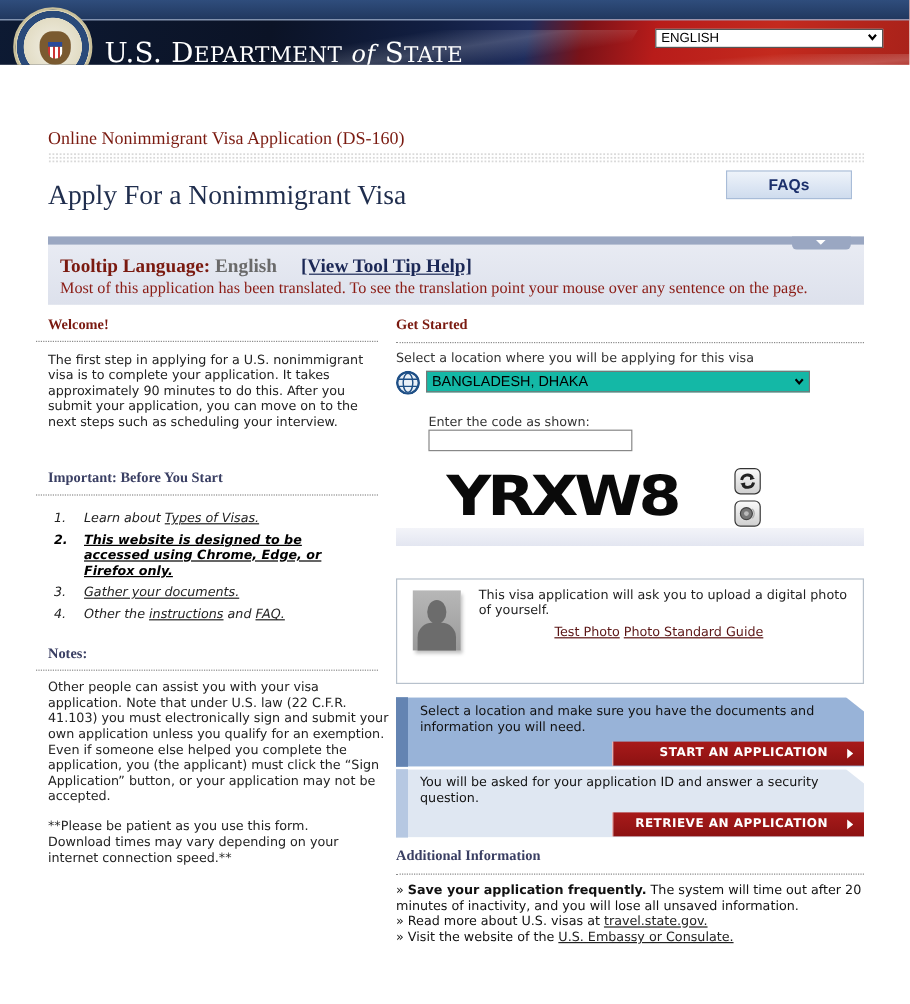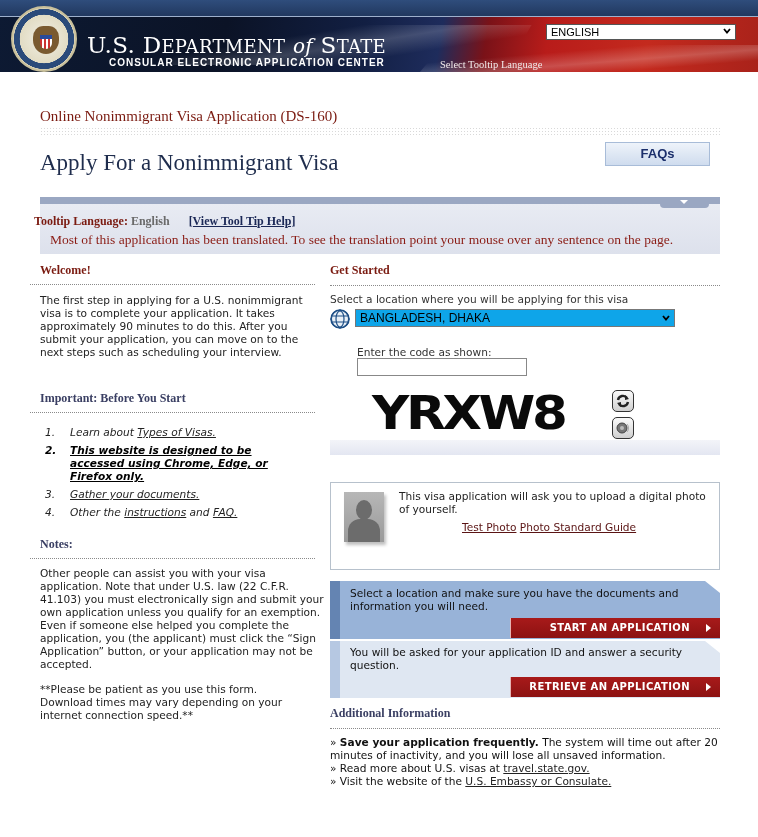--- a/index.html
+++ b/index.html
@@ -5,21 +5,21 @@
   * { box-sizing: border-box; margin: 0; padding: 0; }
   body {
     width: 758px; height: 837px; overflow: hidden;
     background: #ffffff;
     font-family: "DejaVu Sans", sans-serif;
     font-size: 11px; color: #222;
     position: relative;
   }
   
   .banner {
-    position: absolute; left: 0; top: 0; width: 758px; height: 72px;
+    position: absolute; left: 0; top: 0; width: 758px; height: 54px;
     background: linear-gradient(100deg, #0d1a33 0%, #0b1326 30%, #121f43 48%, #1e2c5c 58%, #7a1218 64%, #b81c1a 72%, #c42a1e 85%, #a9221a 100%);
     overflow: hidden;
   }
   .banner-top {
     position: absolute; left: 0; top: 0; width: 758px; height: 17px;
     background: linear-gradient(180deg, #2f4d7c 0%, #21385f 100%);
     border-bottom: 1px solid #9eb0cc;
   }
   .banner-streak {
     position: absolute; left: 180px; top: 25px; width: 340px; height: 40px;
@@ -106,22 +106,22 @@
   }
   .tt-tab-arrow {
     position: absolute; left: 680px; top: 200px; width: 0; height: 0;
     border-left: 4px solid transparent; border-right: 4px solid transparent; border-top: 4px solid #ffffff;
   }
   .tt-box {
     position: absolute; left: 40px; top: 204px; width: 680px; height: 50px;
     background: linear-gradient(180deg, #e8ebf3 0%, #dde1ec 100%);
   }
   .tt-line1 {
-    position: absolute; left: 34px; top: 214px;
-    font-family: "Liberation Serif", serif; font-size: 12px; white-space: nowrap;
+    position: absolute; left: 50px; top: 214px;
+    font-family: "Liberation Serif", serif; font-size: 16px; white-space: nowrap;
   }
   .tt-line1 .lbl { color: #7a1a10; font-weight: bold; }
   .tt-line1 .val { color: #6a6a6a; font-weight: bold; margin-right: 16px; }
   .tt-line1 .help { color: #1b2856; font-weight: bold; text-decoration: underline; }
   .tt-line2 {
     position: absolute; left: 50px; top: 232px;
     font-family: "Liberation Serif", serif; font-size: 13.5px; color: #8a1b14; white-space: nowrap;
   }
 
   
@@ -152,21 +152,21 @@
   .loc-label {
     position: absolute; left: 330px; top: 293px;
     font-size: 10.6px; color: #333;
   }
   .globe-icon {
     position: absolute; left: 330px; top: 309px; width: 20px; height: 20px;
     border-radius: 50%; background: #ffffff; border: 2px solid #1e4f86;
   }
   .loc-select {
     position: absolute; left: 355px; top: 309px; width: 320px; height: 18px;
-    border: 1px solid #777; background: #0ea5e9;
+    border: 1px solid #777; background: #14b8a6;
     font-family: "Liberation Sans", sans-serif; font-size: 12px; color: #000;
     padding-left: 4px; line-height: 16px;
   }
   .code-label {
     position: absolute; left: 357px; top: 346px; font-size: 10.6px; color: #333;
   }
   .code-input {
     position: absolute; left: 357px; top: 358px; width: 170px; height: 18px;
     border: 1px solid #888; background: #fff;
   }

